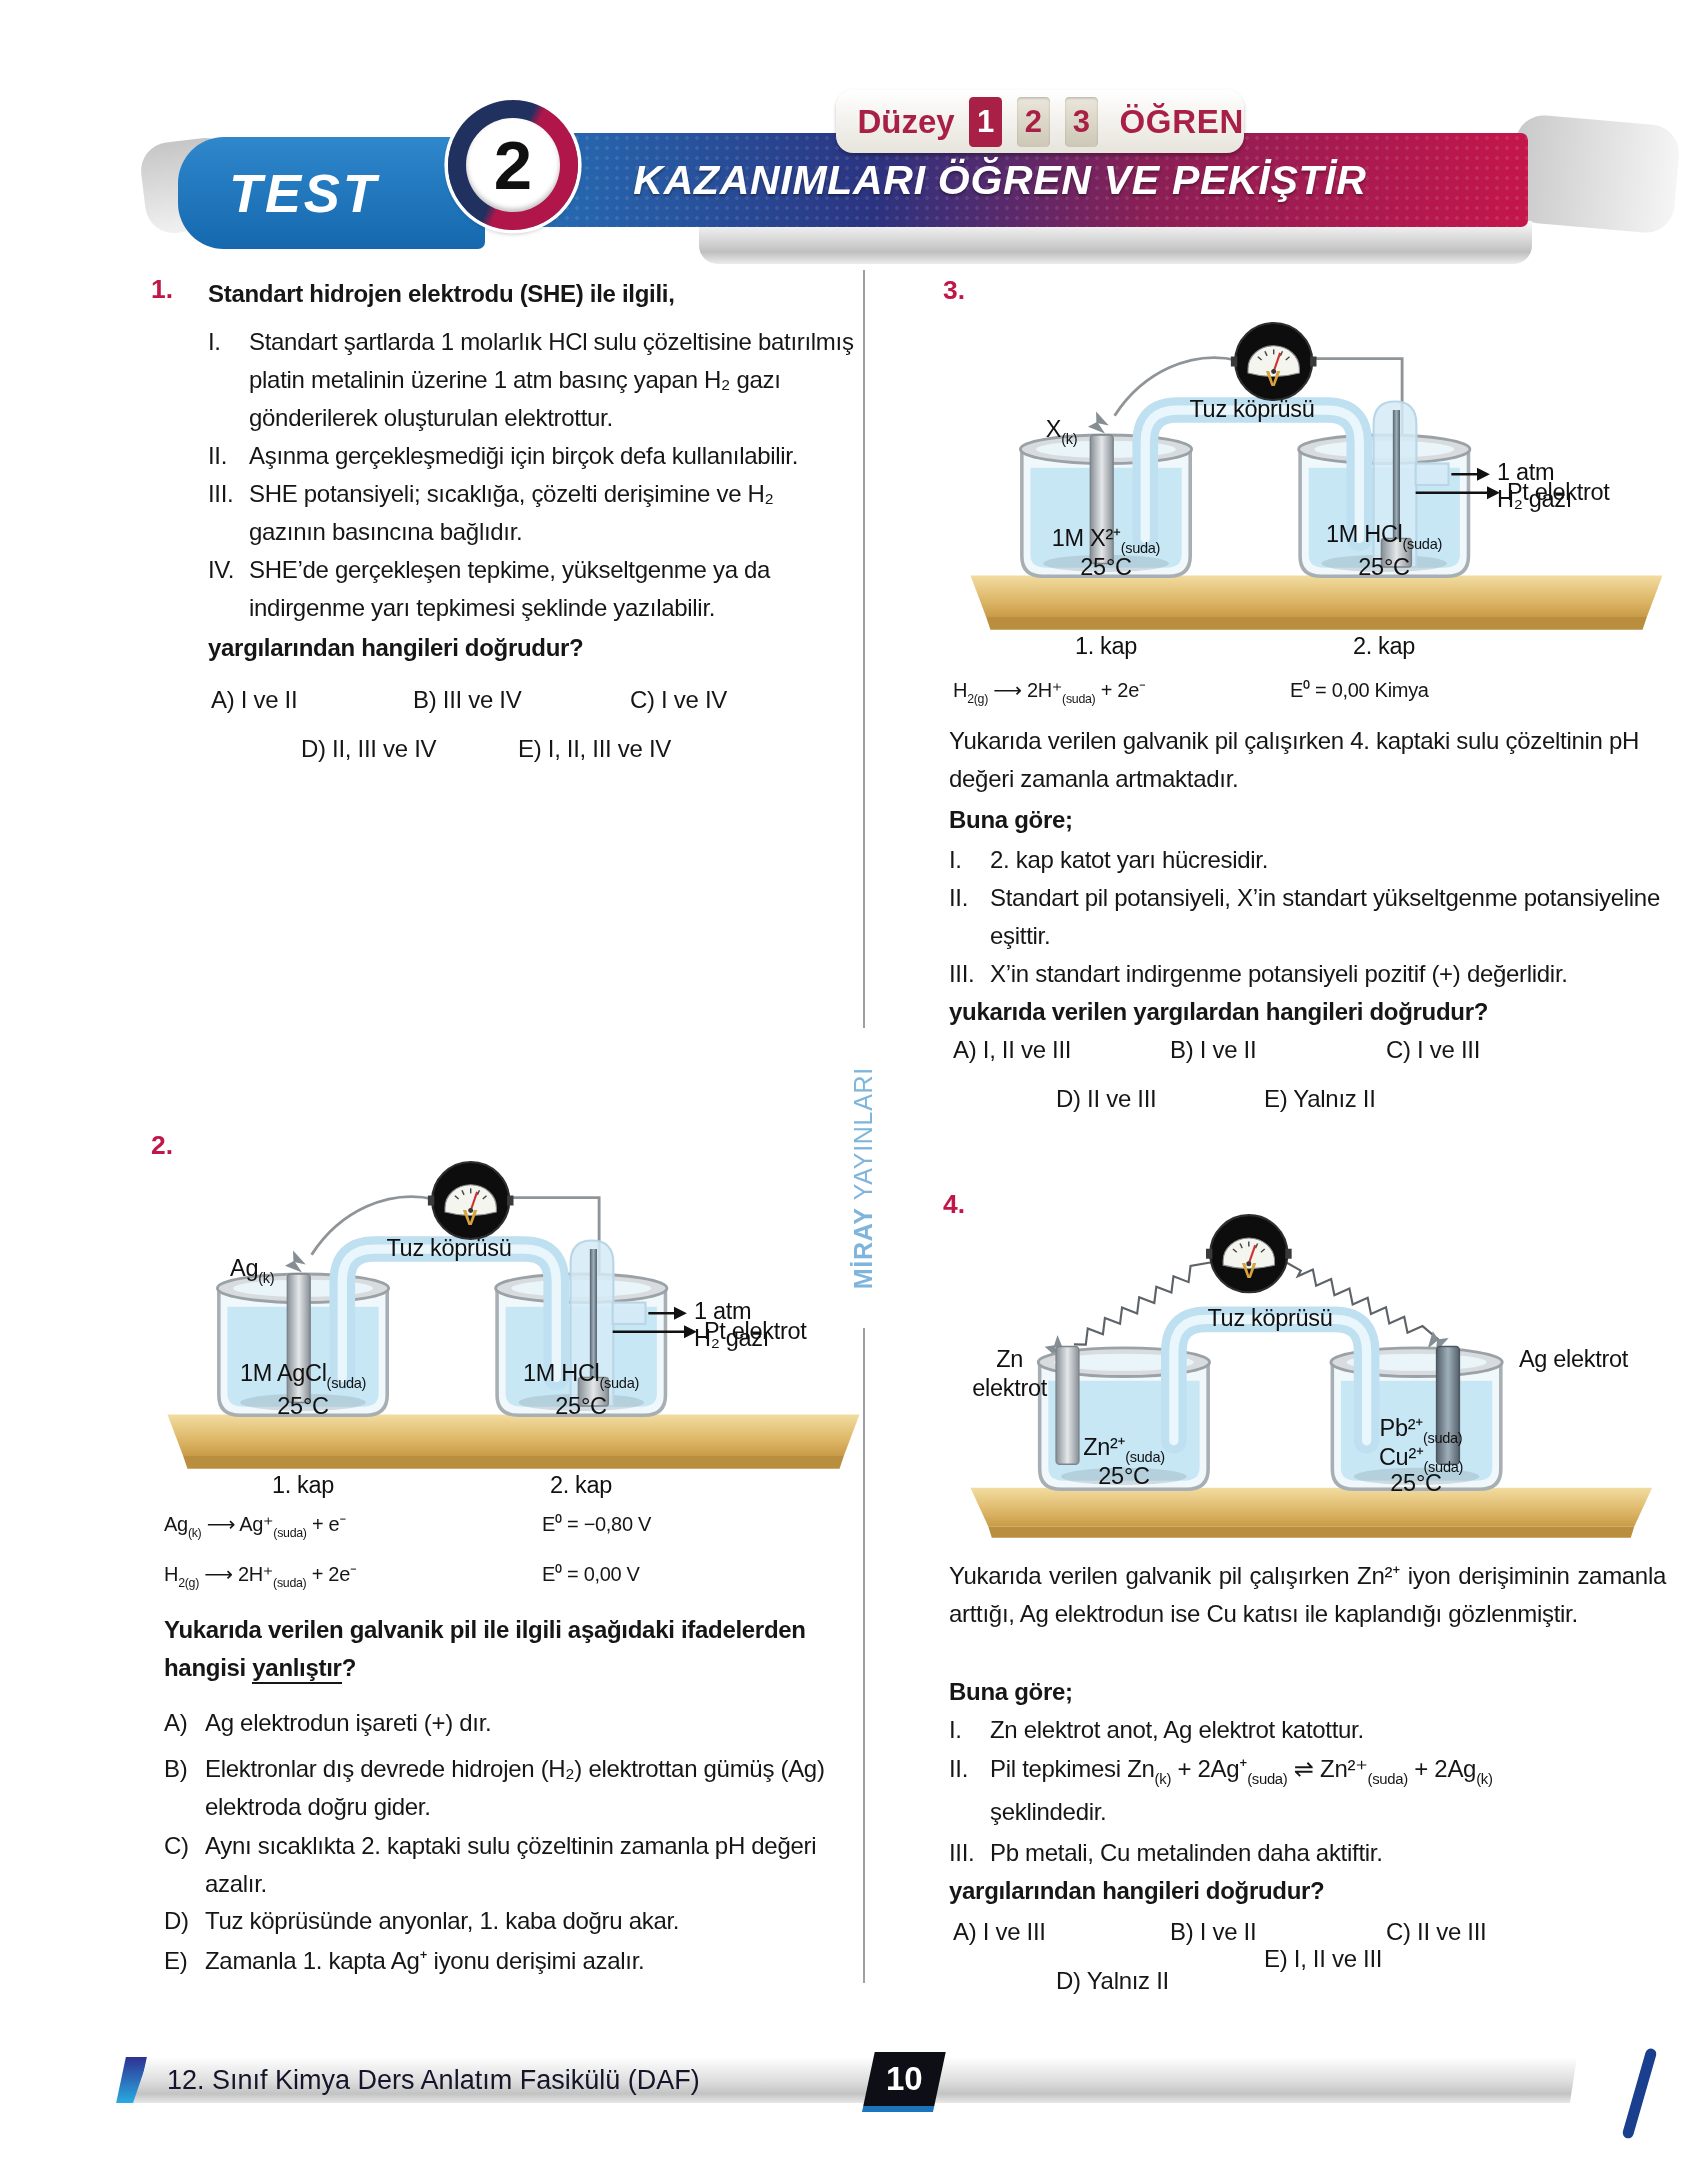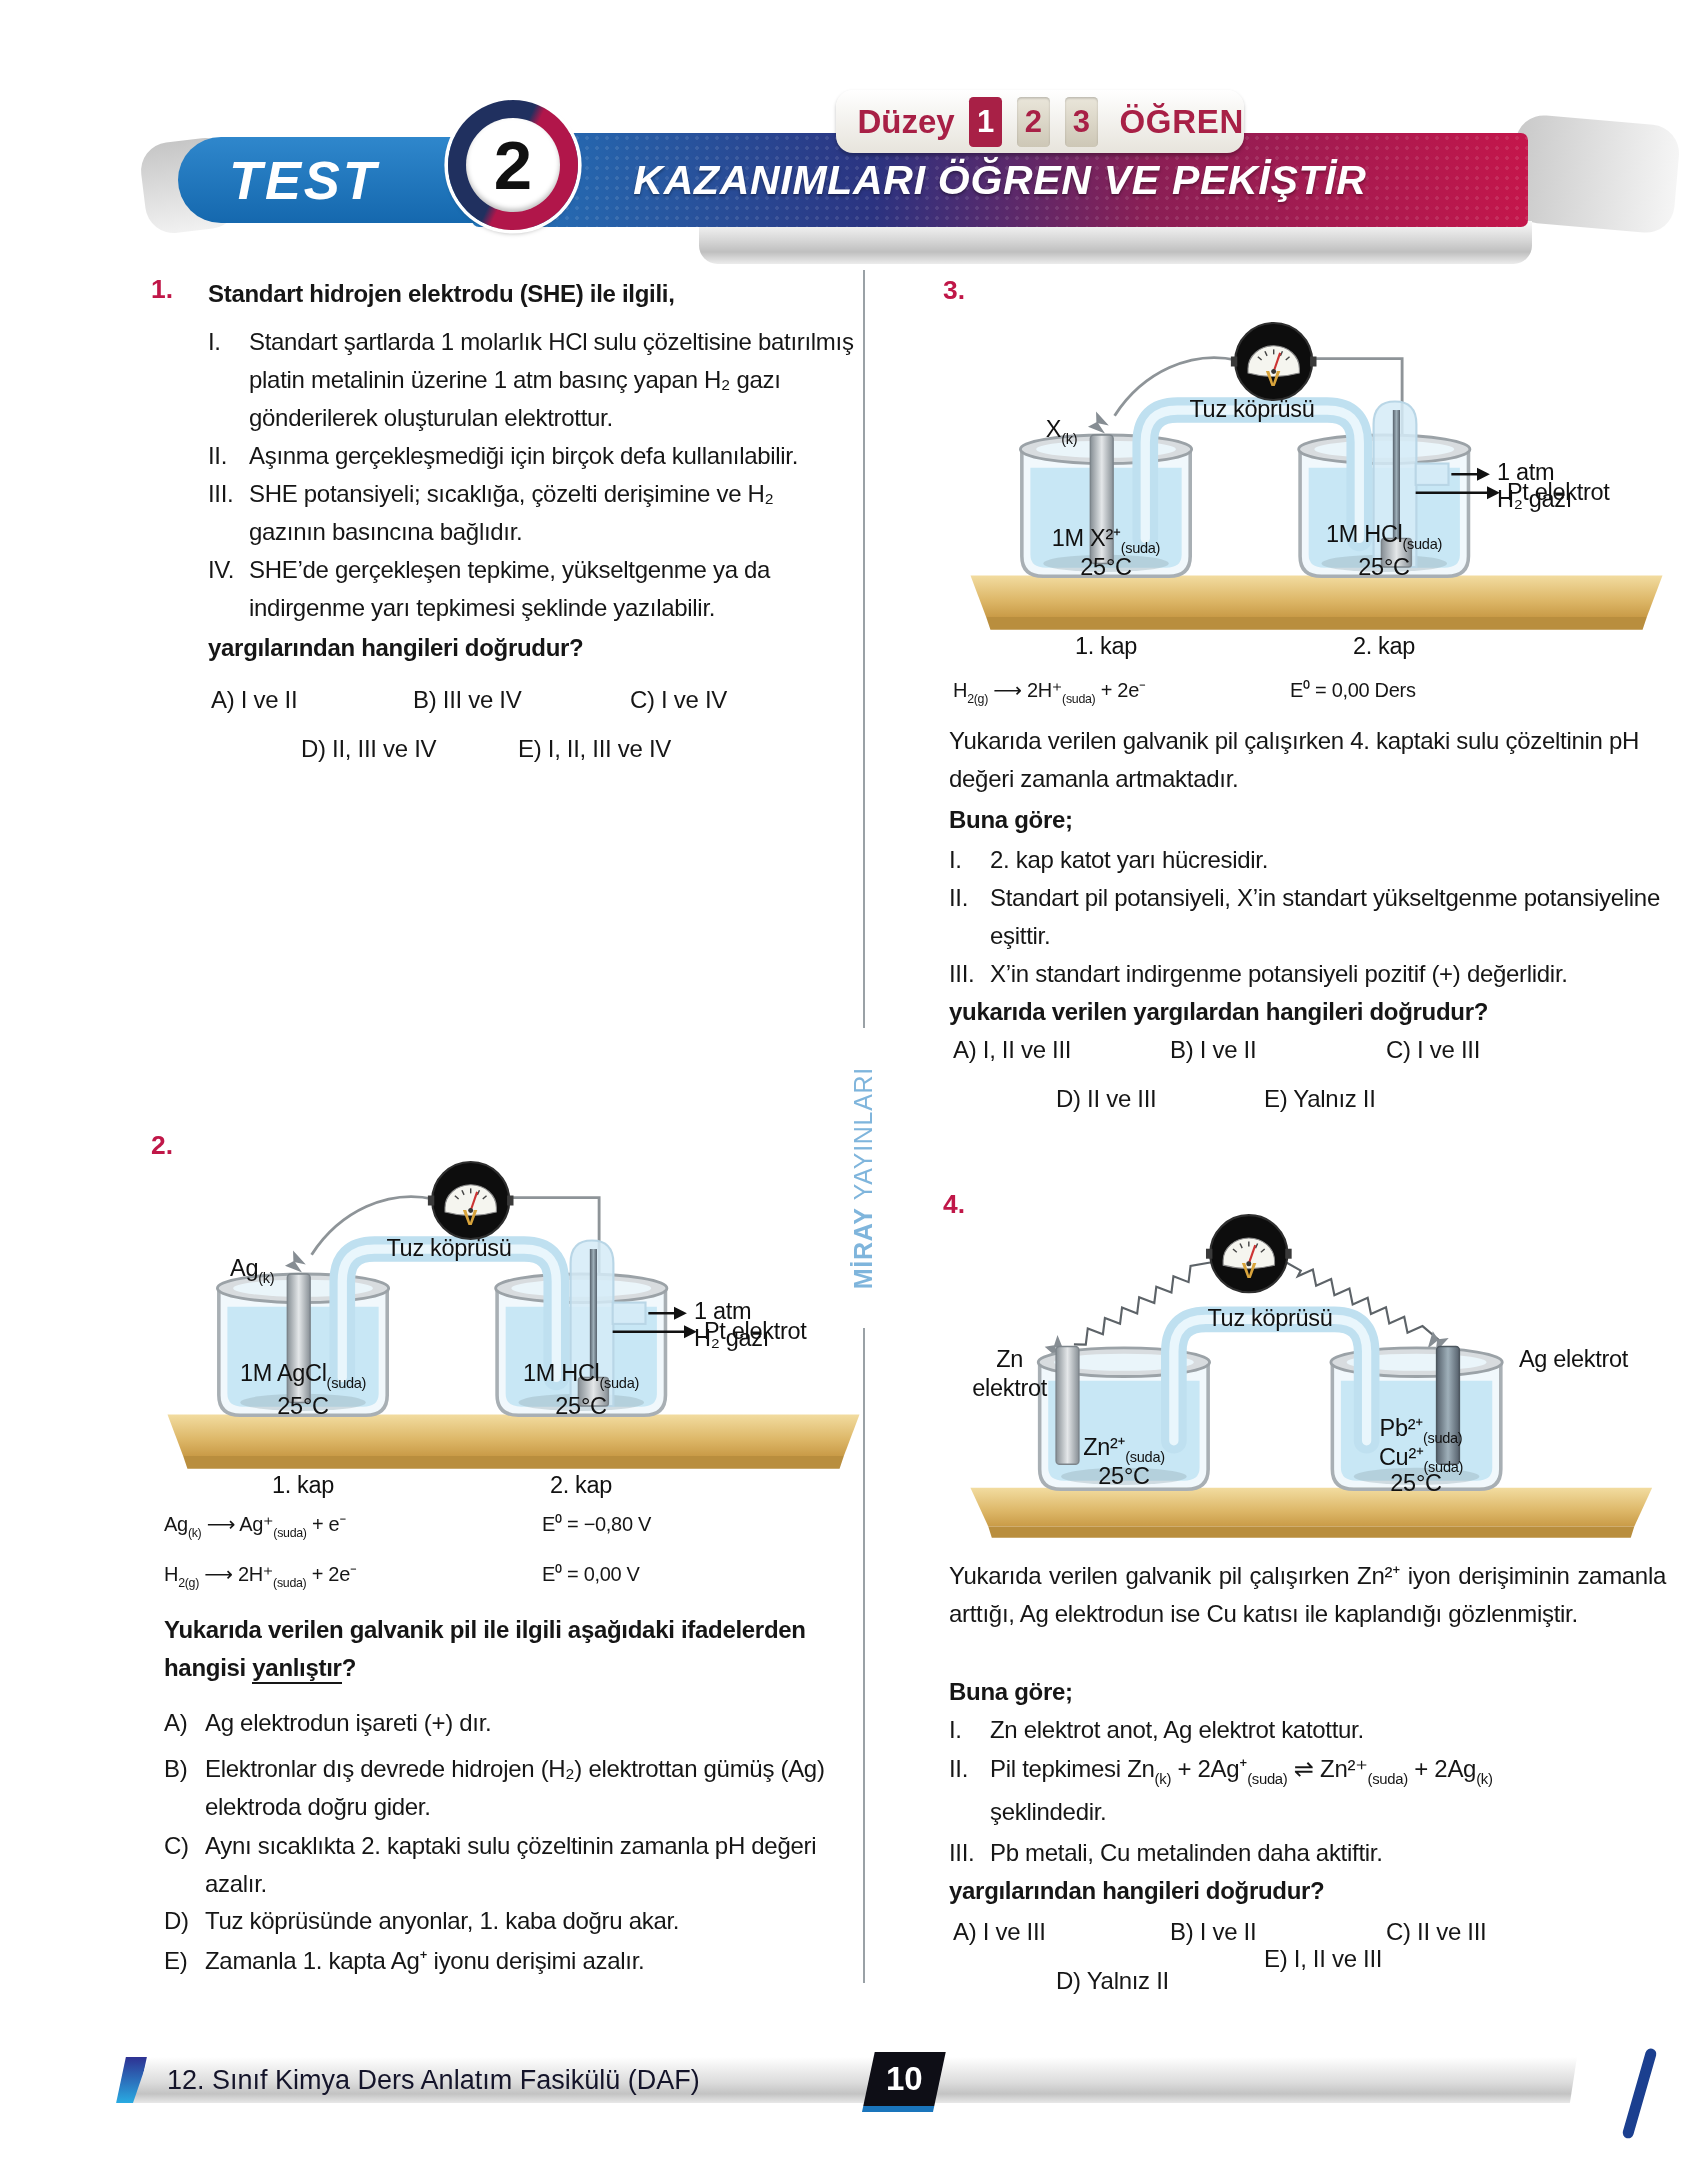--- a/index.html
+++ b/index.html
@@ -4,21 +4,21 @@
 <style>
   html,body{margin:0;padding:0;background:#fff;}
   .page{position:relative;width:1706px;height:2161px;background:#ffffff;overflow:hidden;
         font-family:"Liberation Sans", sans-serif;color:#161616;}
   
   .swoosh{position:absolute;border-radius:28.5px;}
   .swoosh.left{left:143px;top:140px;width:93px;height:91px;background:linear-gradient(180deg,#c6c6c6,#f1f1f1);transform:rotate(-7deg);}
   .swoosh.right{left:1513px;top:120px;width:164px;height:108px;background:linear-gradient(90deg,#c9c9c9,#f5f5f5);transform:rotate(5deg);}
   .under-cyl{position:absolute;left:699px;top:221px;width:833px;height:43px;border-radius:0 0 18.6px 18.6px;
              background:linear-gradient(180deg,#fafafa,#d4d4d4 48%,#bfbfbf 72%,#ececec);}
-  .test-banner{position:absolute;left:178px;top:137px;width:307px;height:86px;border-radius:46px 7.1px 7.1px 46px;
+  .test-banner{position:absolute;left:178px;top:137px;width:307px;height:112px;border-radius:46px 7.1px 7.1px 46px;
                background:linear-gradient(180deg,#2f87cc,#1568ae);display:flex;align-items:center;z-index:3;}
   .test-banner .t{padding-left:51px;font-size:54px;font-weight:800;font-style:italic;color:#fff;letter-spacing:2.9px;}
   .main-banner{position:absolute;left:472px;top:133px;width:1056px;height:94px;border-radius:7.1px;z-index:2;
                background:linear-gradient(90deg,#2478be 0%,#2b3380 38%,#8a1f55 64%,#c4164b 100%);
                display:flex;align-items:center;justify-content:center;}
   .main-banner::after{content:"";position:absolute;inset:0;border-radius:7.1px;opacity:.45;
                background-image:radial-gradient(rgba(255,255,255,.22) 1.6px,transparent 1.9px);background-size:10px 10px;}
   .main-banner .t{font-size:41px;font-weight:800;font-style:italic;color:#fff;letter-spacing:0.7px;
                text-shadow:0 2.1px 2.9px rgba(0,0,0,.35);z-index:1;}
   .test-circle{position:absolute;left:448px;top:100px;width:130px;height:130px;border-radius:50%;z-index:4;
@@ -276,21 +276,21 @@
     <div class="dlab" style="left:541px;top:183px;">H₂ gazı</div>
     <div class="dlab" style="left:551px;top:176px;">Pt elektrot</div>
     <div class="dlab c" style="left:150px;top:218px;"><span>1M X²⁺</span><span class="sub">(suda)</span></div>
     <div class="dlab c" style="left:428px;top:218px;"><span>1M HCl</span><span class="sub">(suda)</span></div>
     <div class="dlab c" style="left:150px;top:251px;">25°C</div>
     <div class="dlab c" style="left:428px;top:251px;">25°C</div>
     <div class="dlab c" style="left:150px;top:330px;">1. kap</div>
     <div class="dlab c" style="left:428px;top:330px;">2. kap</div>
   </div>
   <div class="eq" style="left:953px;top:676px;"><span>H</span><span class="sub">2(g)</span><span> ⟶ 2H⁺</span><span class="sub">(suda)</span><span> + 2e⁻</span></div>
-  <div class="eq" style="left:1290px;top:676px;">E⁰ = 0,00 Ders</div>
+  <div class="eq" style="left:1290px;top:676px;">E⁰ = 0,00 Kimya</div>
   <div class="tline" style="left:949px;top:722px;width:714px;">Yukarıda verilen galvanik pil çalışırken 4. kaptaki sulu çözeltinin pH değeri zamanla artmaktadır.</div>
   <div class="tline bold" style="left:949px;top:801px;">Buna göre;</div>
   <div class="ritem" style="left:949px;top:841px;width:714px;">
     <span class="rn">I.</span>
     <span class="rtx">2. kap katot yarı hücresidir.</span>
   </div>
   <div class="ritem" style="left:949px;top:879px;width:714px;">
     <span class="rn">II.</span>
     <span class="rtx">Standart pil potansiyeli, X’in standart yükseltgenme potansiyeline eşittir.</span>
   </div>

